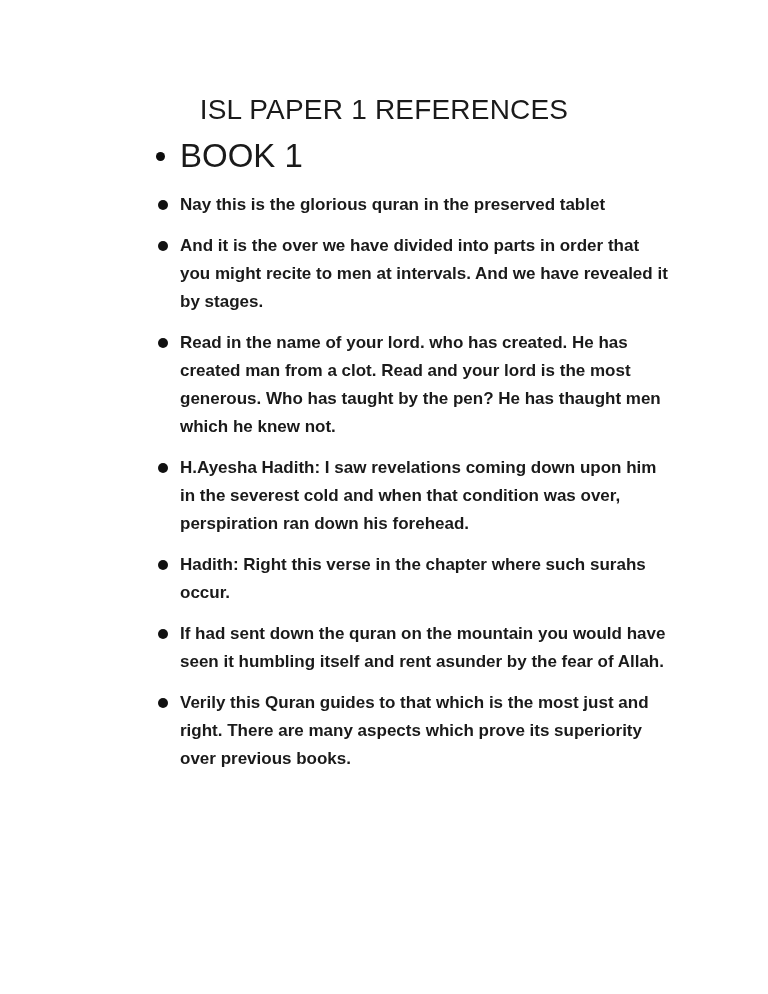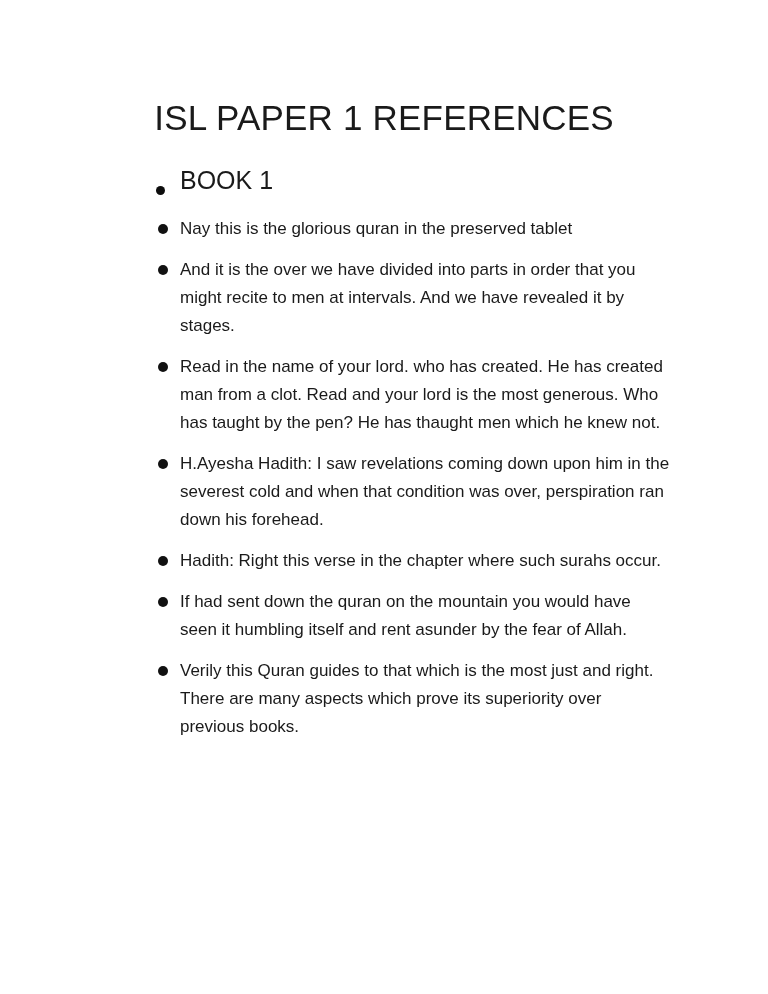--- a/index.html
+++ b/index.html
@@ -13,33 +13,33 @@
     height: 994px;
     margin: 0 auto;
     background: #ffffff;
     color: #1a1a1a;
     font-family: "Liberation Sans", "DejaVu Sans", sans-serif;
     box-sizing: border-box;
     padding-top: 93px;
     overflow: hidden;
   }
   .doc-title {
-    margin: 8px;
-    font-size: 35px;
+    margin: 0;
+    font-size: 28px;
     font-weight: 400;
     line-height: 34px;
     text-align: center;
     letter-spacing: 0.2px;
     white-space: nowrap;
   }
   .book-heading {
     display: flex;
-    align-items: flex-end;
-    margin: 30px 0 0 156px;
-    font-size: 25px;
+    align-items: center;
+    margin: 14px 0 0 156px;
+    font-size: 33px;
     font-weight: 400;
     line-height: 30px;
   }
   .heading-bullet {
     flex: none;
     width: 9px;
     height: 9px;
     border-radius: 50%;
     background: #0d0d0d;
     margin-right: 15px;
@@ -48,21 +48,21 @@
     list-style: none;
     margin: 20px 0 0 0;
     padding: 0;
   }
   .bullet-item {
     position: relative;
     margin: 0 0 13px 180px;
     width: 490px;
     font-size: 17px;
     line-height: 28px;
-    font-weight: 400;
+    font-weight: 700;
   }
   .item-bullet {
     position: absolute;
     left: -22px;
     top: 9px;
     width: 10px;
     height: 10px;
     border-radius: 50%;
     background: #111111;
   }

